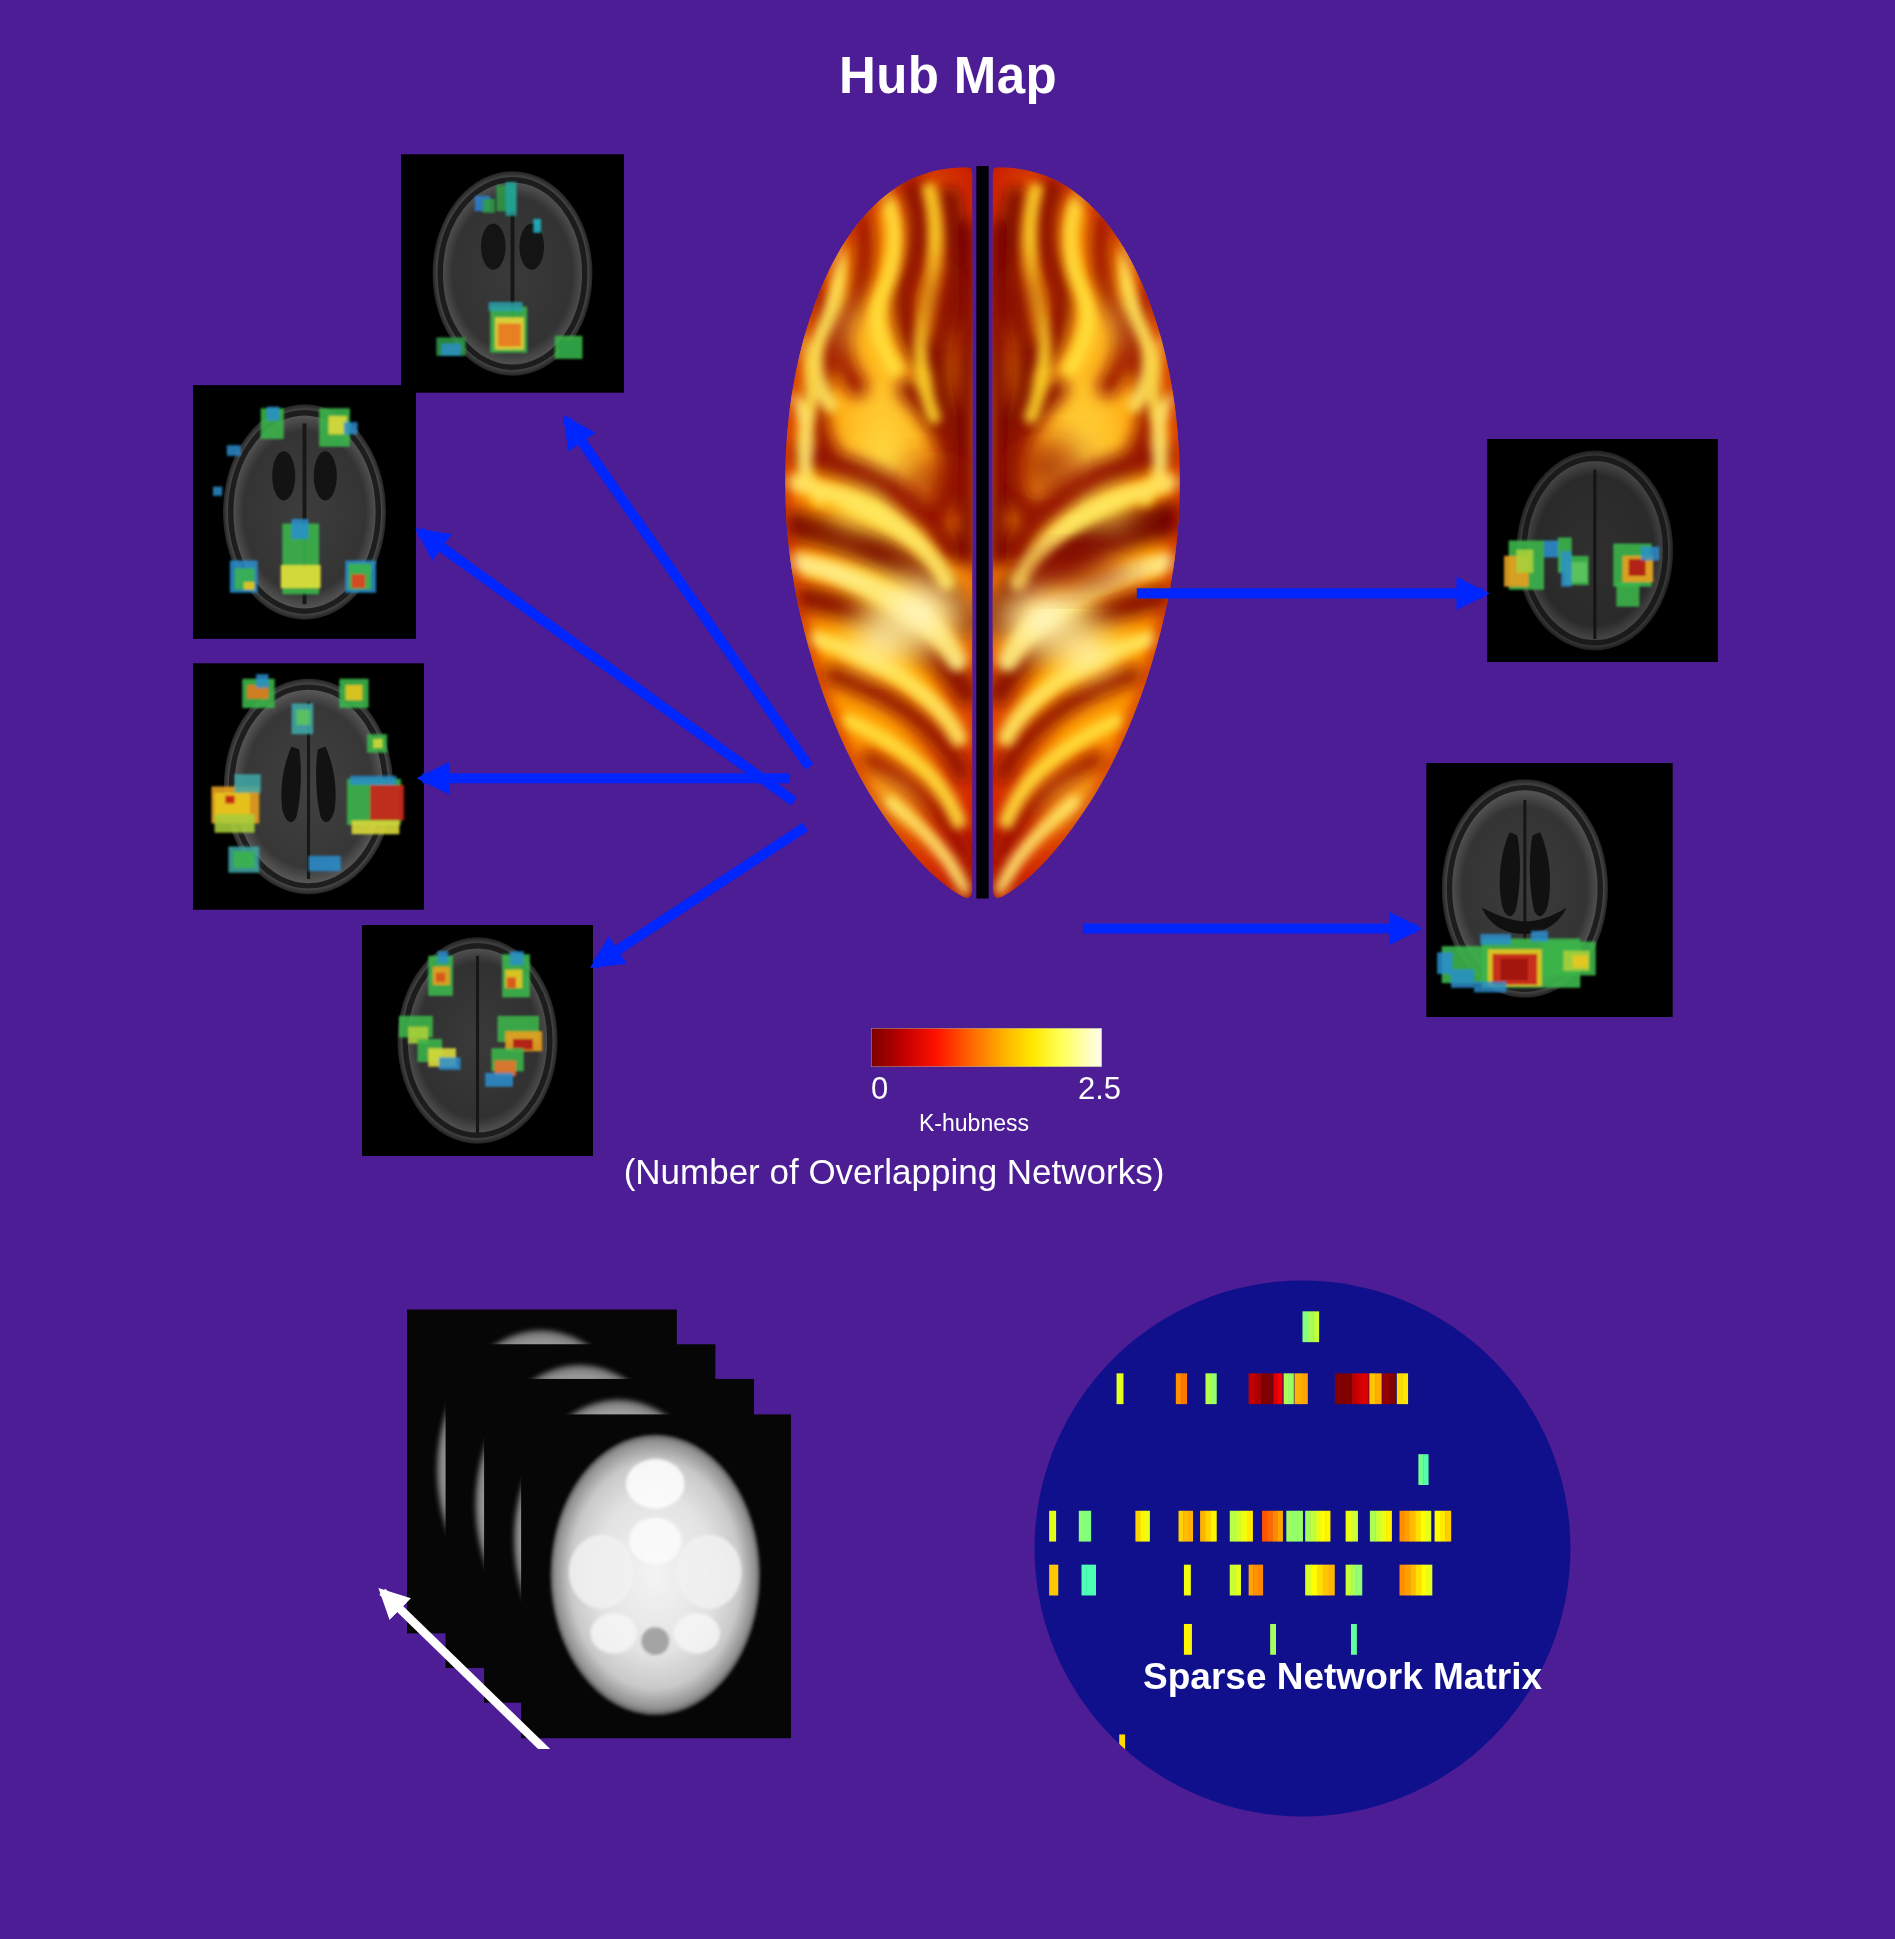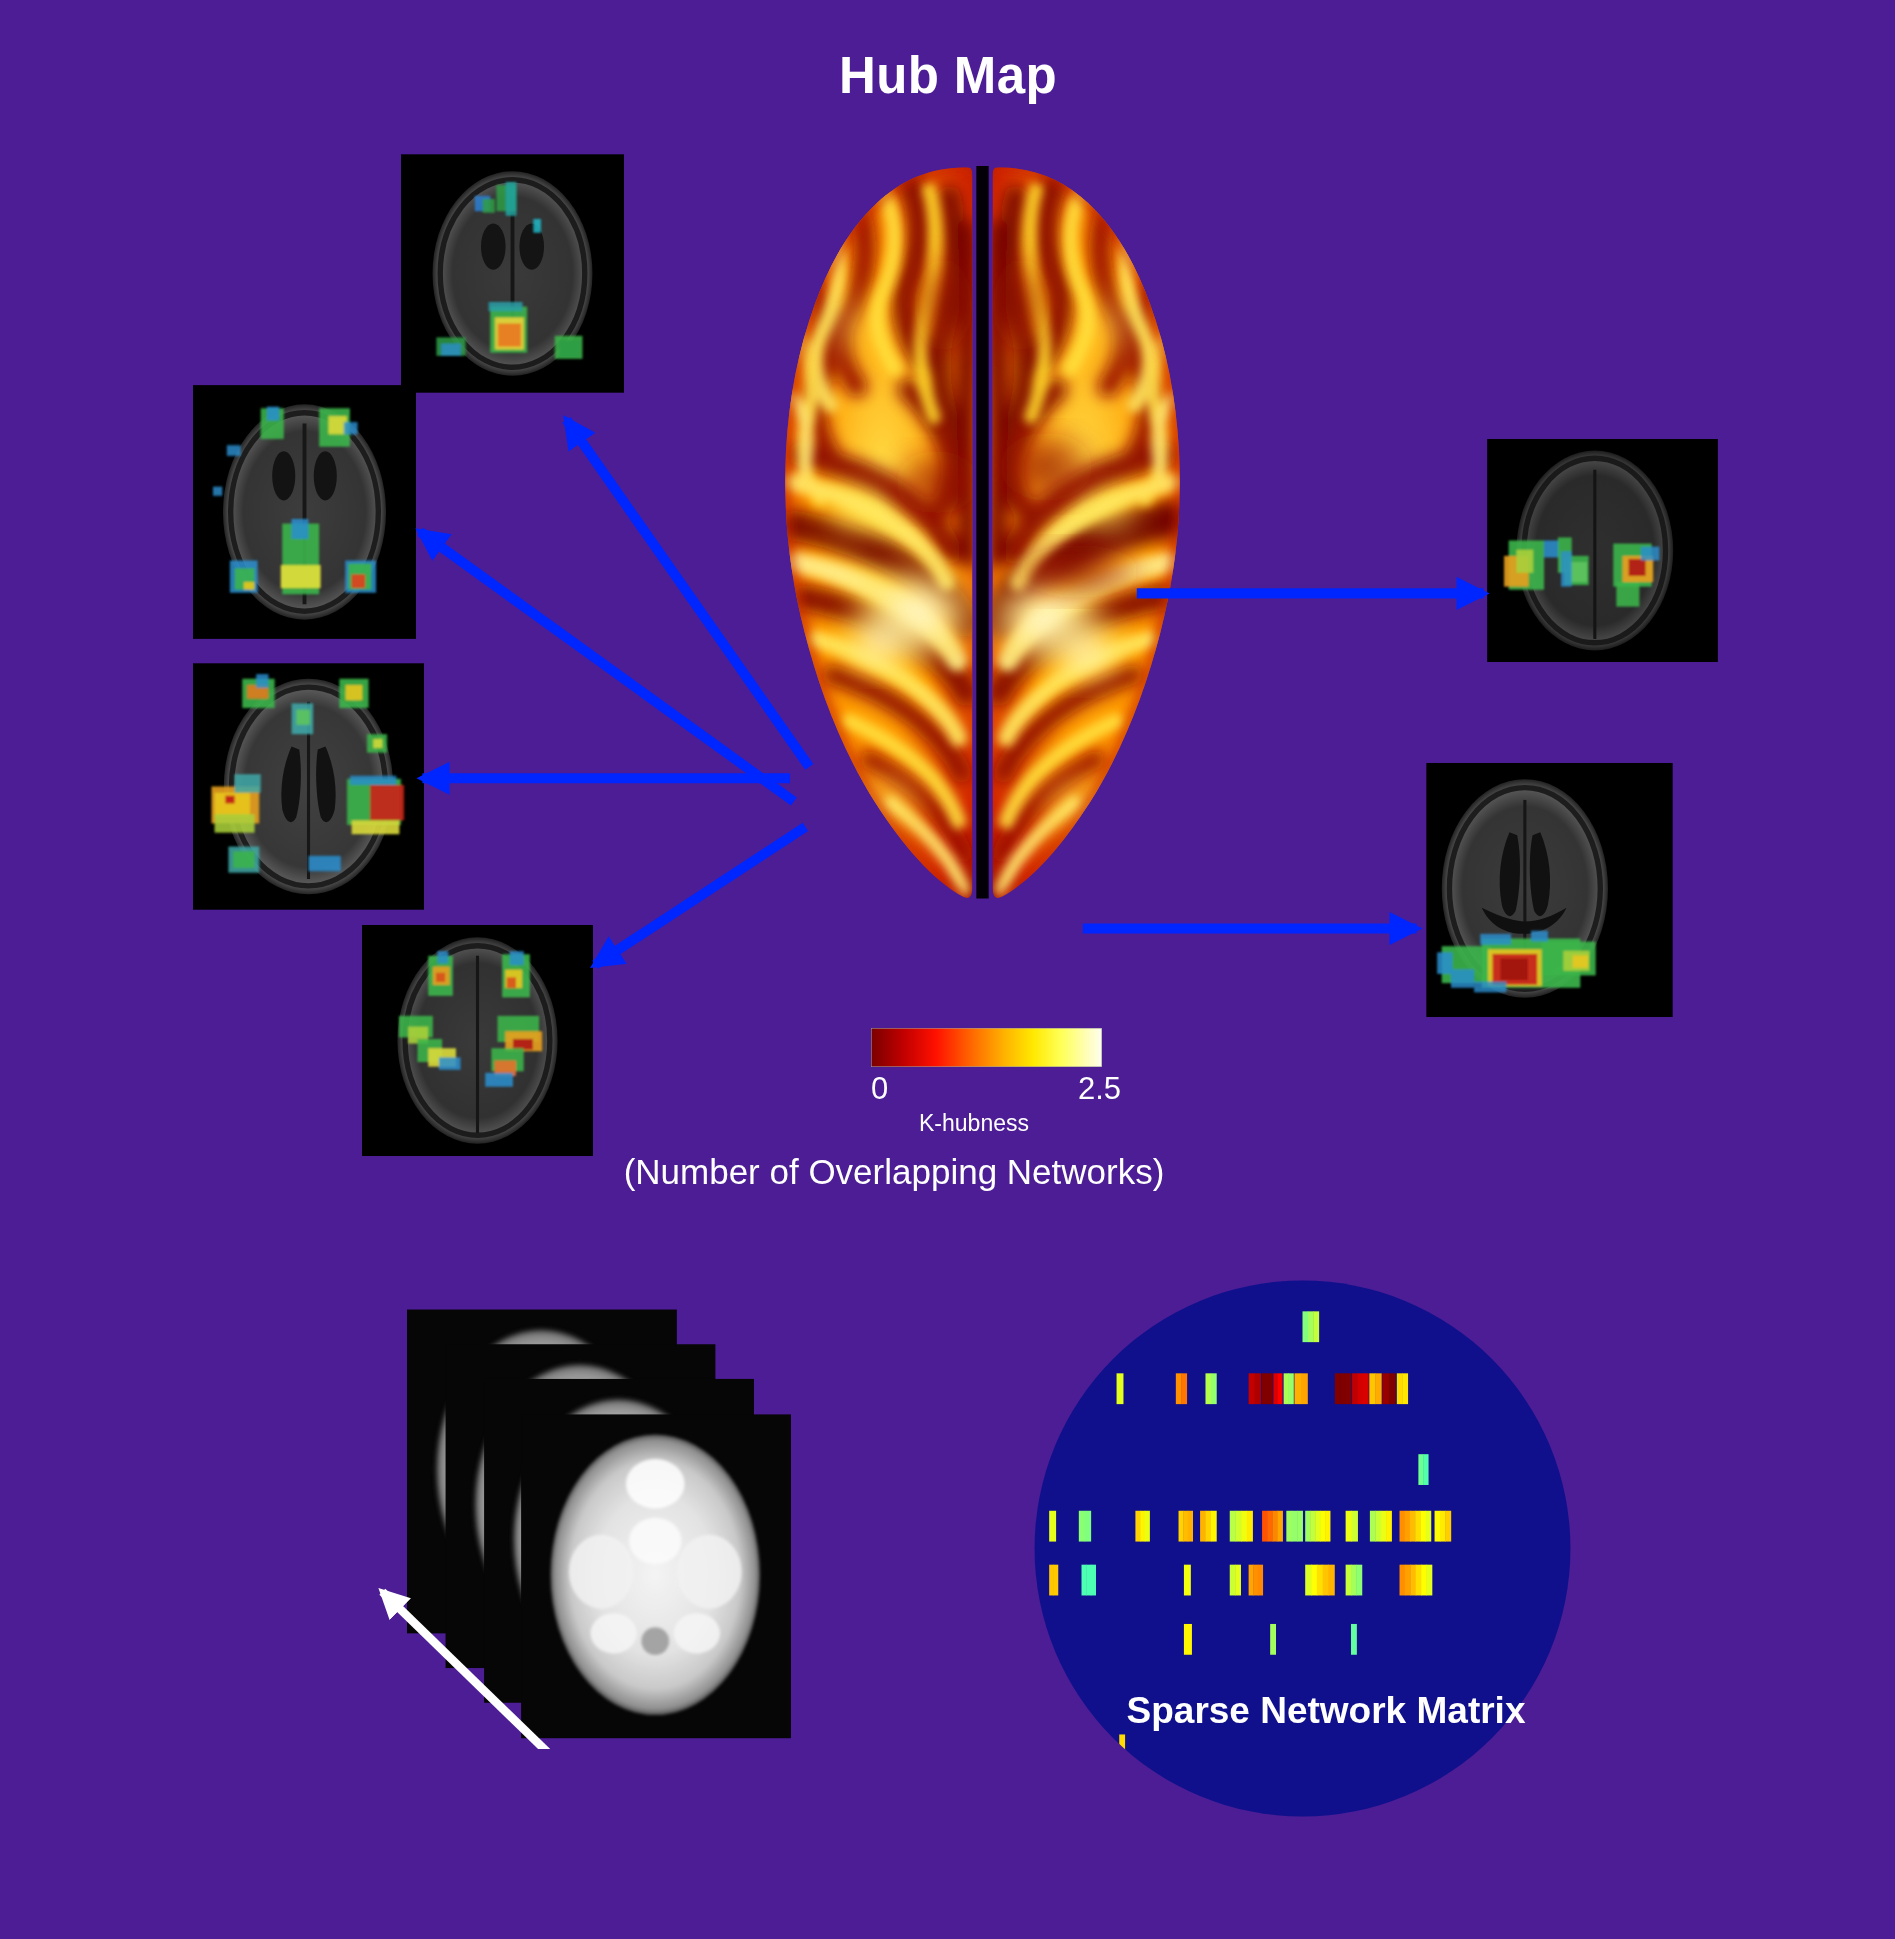--- a/index.html
+++ b/index.html
@@ -9,21 +9,21 @@
   .abs{position:absolute;}
   #title{left:0;top:46px;width:1896px;text-align:center;font-size:51px;font-weight:bold;
          letter-spacing:0.4px;}
   .cbwrap{left:871px;top:1028px;width:231px;}
   #colorbar{width:231px;height:39px;display:block;}
   .cb-lo{left:871px;top:1071px;font-size:31px;}
   .cb-hi{left:1066px;top:1071px;font-size:31px;margin-left:12px;}
   .cb-t1{left:0;top:1110px;width:1896px;text-align:center;font-size:23px;margin-left:26px;}
   .cb-t2{left:0;top:1152px;width:1788px;text-align:center;font-size:35px;}
   #bold-label{left:0;top:1759px;width:1152px;text-align:center;font-size:37px;font-weight:bold;}
-  #matrix-label{left:1110px;top:1690px;width:432px;text-align:center;font-size:37px;font-weight:bold;
+  #matrix-label{left:1110px;top:1656px;width:432px;text-align:right;font-size:37px;font-weight:bold;
                 z-index:6;}
   svg{display:block;}
   .slice{position:absolute;}
 </style>
 </head>
 <body>
 
 <div class="fig">
 
   <div class="abs" id="title">Hub Map</div>

